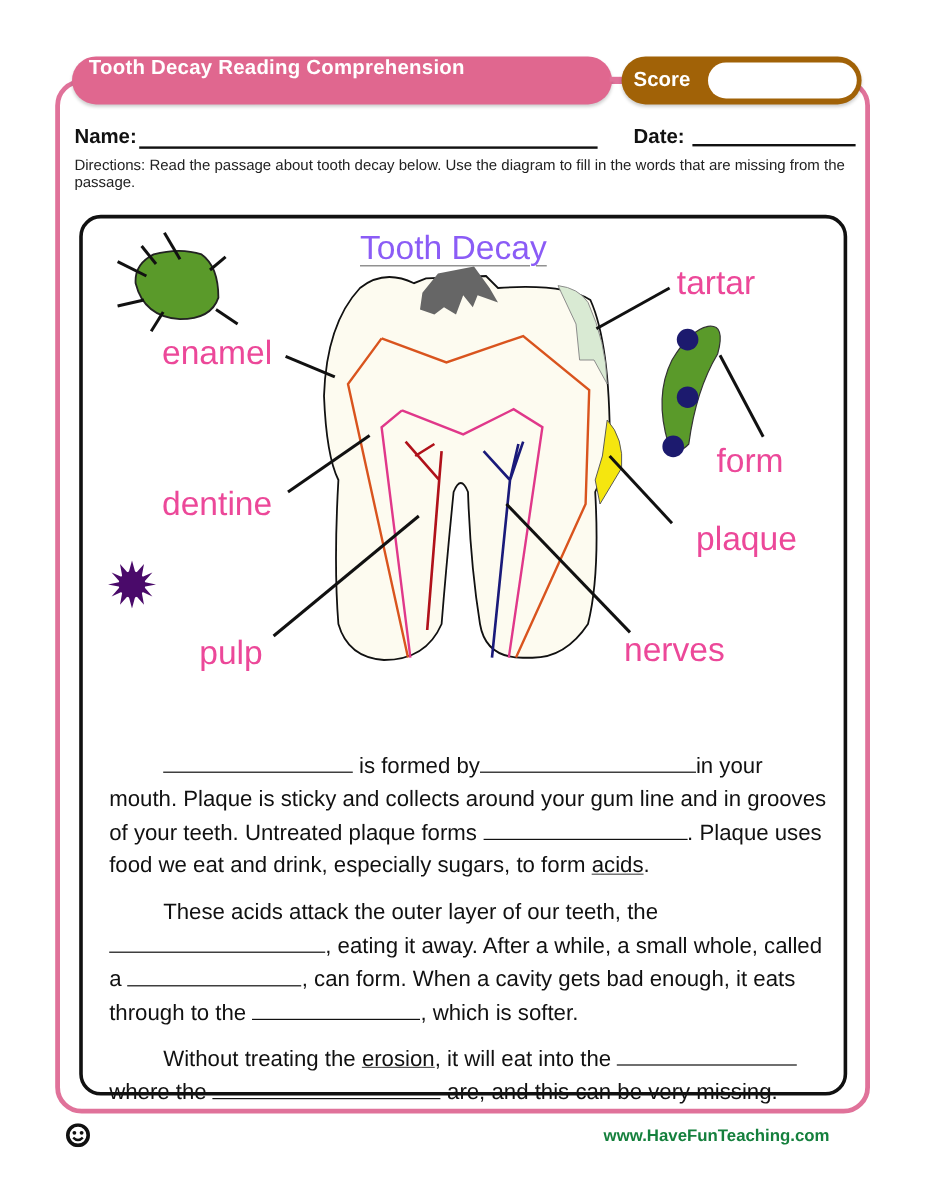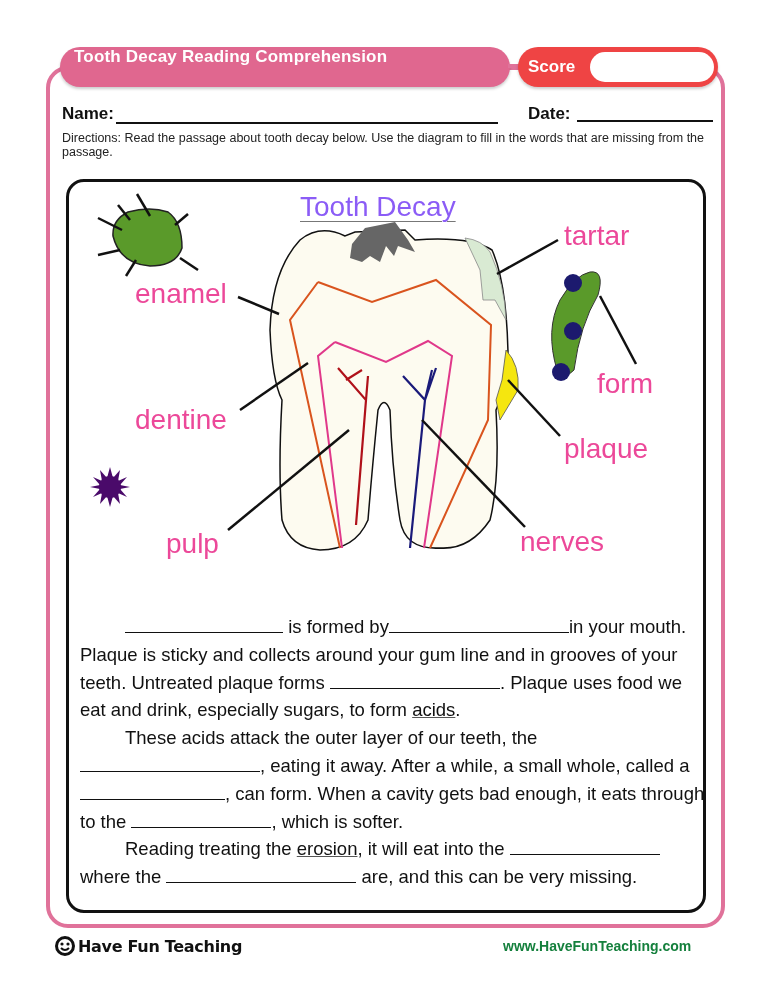--- a/index.html
+++ b/index.html
@@ -1,32 +1,32 @@
 <!DOCTYPE html>
 <html><head>
 <meta charset="utf-8">
 <style>
   * { box-sizing: border-box; margin: 0; padding: 0; }
   body { width: 773px; height: 1000px; background: #ffffff; position: relative; overflow: hidden; font-family: "Liberation Sans", sans-serif; color: #111; }
   .frame { position: absolute; left: 46px; top: 66px; width: 679px; height: 862px; border: 4px solid #e0729a; border-radius: 22px; }
   .title-pill { position: absolute; left: 60px; top: 47px; width: 450px; height: 40px; background: #e0678f; border-radius: 20px; box-shadow: 0 2px 3px rgba(0,0,0,0.2); display: flex; align-items: flex-start; padding-left: 14px; color: #fff; font-weight: bold; font-size: 17px; letter-spacing: 0.2px; }
   .connector { position: absolute; left: 508px; top: 64px; width: 14px; height: 4px; background: #e0729a; }
-  .score-pill { position: absolute; left: 518px; top: 47px; width: 200px; height: 40px; background: #ef4444; border-radius: 20px; box-shadow: 0 2px 3px rgba(0,0,0,0.2); display: flex; align-items: center; padding-left: 10px; color: #fff; font-weight: bold; font-size: 17px; }
+  .score-pill { position: absolute; left: 518px; top: 47px; width: 200px; height: 40px; background: #a16207; border-radius: 20px; box-shadow: 0 2px 3px rgba(0,0,0,0.2); display: flex; align-items: center; padding-left: 10px; color: #fff; font-weight: bold; font-size: 17px; }
   .score-box { position: absolute; left: 72px; top: 5px; width: 124px; height: 30px; background: #fff; border-radius: 15px; }
   .name-row { position: absolute; left: 62px; top: 104px; font-size: 17px; font-weight: bold; display: flex; align-items: flex-end; }
   .name-line { display: inline-block; width: 382px; border-bottom: 2px solid #111; height: 18px; margin-left: 2px; }
   .date-row { position: absolute; left: 528px; top: 104px; font-size: 17px; font-weight: bold; display: flex; align-items: flex-start; }
   .date-line { display: inline-block; width: 136px; border-bottom: 2px solid #111; height: 18px; margin-left: 6px; }
   .directions { position: absolute; left: 62px; top: 131px; width: 650px; font-size: 12.5px; line-height: 14px; color: #222; }
   .inner { position: absolute; left: 66px; top: 179px; width: 640px; height: 734px; border: 3.5px solid #111; border-radius: 18px; }
   .diagram { position: absolute; left: 66px; top: 179px; width: 640px; height: 420px; }
   .diag-title { position: absolute; left: 300px; top: 191px; font-size: 28px; color: #8b5cf6; text-decoration: underline; text-decoration-color: #777; text-underline-offset: 5px; text-decoration-thickness: 1px; }
   .lbl { position: absolute; font-size: 28px; color: #ec4899; }
   .passage { position: absolute; left: 80px; top: 613px; width: 625px; font-size: 18.5px; line-height: 27.8px; color: #111; }
-  .passage p { margin: 0; }
+  .passage p { margin: 11px; }
   .indent { display: inline-block; width: 45px; }
   .blank { display: inline-block; border-bottom: 1px solid #111; height: 16px; vertical-align: baseline; }
   .ul { text-decoration: underline; text-decoration-color: #555; }
   .footer-logo { position: absolute; left: 55px; top: 936px; display: flex; align-items: center; font-weight: bold; font-size: 16px; font-family: "DejaVu Sans", sans-serif; letter-spacing: -0.3px; }
   .footer-url { position: absolute; left: 503px; top: 938px; font-size: 14px; font-weight: bold; color: #15803d; }
 </style>
 </head>
 <body>
 
 <div class="frame"></div>
@@ -108,45 +108,44 @@
     <line x1="422" y1="420" x2="525" y2="527"></line>
   </g>
 </svg>
 
 <div class="diag-title">Tooth Decay</div>
 <div class="lbl" style="left:135px; top:278px;">enamel</div>
 <div class="lbl" style="left:135px; top:404px;">dentine</div>
 <div class="lbl" style="left:166px; top:528px;">pulp</div>
 <div class="lbl" style="left:564px; top:220px;">tartar</div>
 <div class="lbl" style="left:597px; top:368px;">form</div>
-<div class="lbl" style="left:564px; top:433px;">plaque</div>
+<div class="lbl" style="left:580px; top:433px;">plaque</div>
 <div class="lbl" style="left:520px; top:526px;">nerves</div>
 
 <div class="passage">
   <p>
     <span class="indent"></span><span class="blank" style="width:158px"></span>
     <span>is formed by</span><span class="blank" style="width:180px"></span><span>in your mouth.  Plaque is sticky and collects around your gum line and in grooves of your teeth.  Untreated plaque forms</span>
     <span class="blank" style="width:170px"></span><span>.</span>
     <span>Plaque uses food we eat and drink, especially sugars, to form</span> <span class="ul">acids</span><span>.</span>
   </p>
   <p>
     <span class="indent"></span><span>These acids attack the outer layer of our teeth, the</span><span class="blank" style="width:180px"></span><span>, eating it away.  After a while, a small whole, called a</span>
     <span class="blank" style="width:145px"></span><span>, can form. When a cavity gets bad enough, it eats through to the</span>
     <span class="blank" style="width:140px"></span><span>, which is softer.</span>
   </p>
   <p>
-    <span class="indent"></span><span>Reading treating the</span> <span class="ul">erosion</span><span>, it will eat into the</span>
+    <span class="indent"></span><span>Without treating the</span> <span class="ul">erosion</span><span>, it will eat into the</span>
     <span class="blank" style="width:150px"></span>
     <span>where the</span> <span class="blank" style="width:190px"></span>
     <span>are, and this can be very missing.</span>
   </p>
 </div>
 
 <div class="footer-logo">
   <svg width="20" height="20" viewBox="0 0 20 20" style="margin-right:3px">
     <circle cx="10" cy="10" r="8.5" fill="#fff" stroke="#111" stroke-width="3"></circle>
     <circle cx="7" cy="8" r="1.6" fill="#111"></circle>
     <circle cx="13" cy="8" r="1.6" fill="#111"></circle>
     <path d="M6,12 Q10,16 14,12" fill="none" stroke="#111" stroke-width="2"></path>
   </svg>
-  <span>Have Fun Teaching</span>
 </div>
 <div class="footer-url">www.HaveFunTeaching.com</div>
 
 </body></html>

